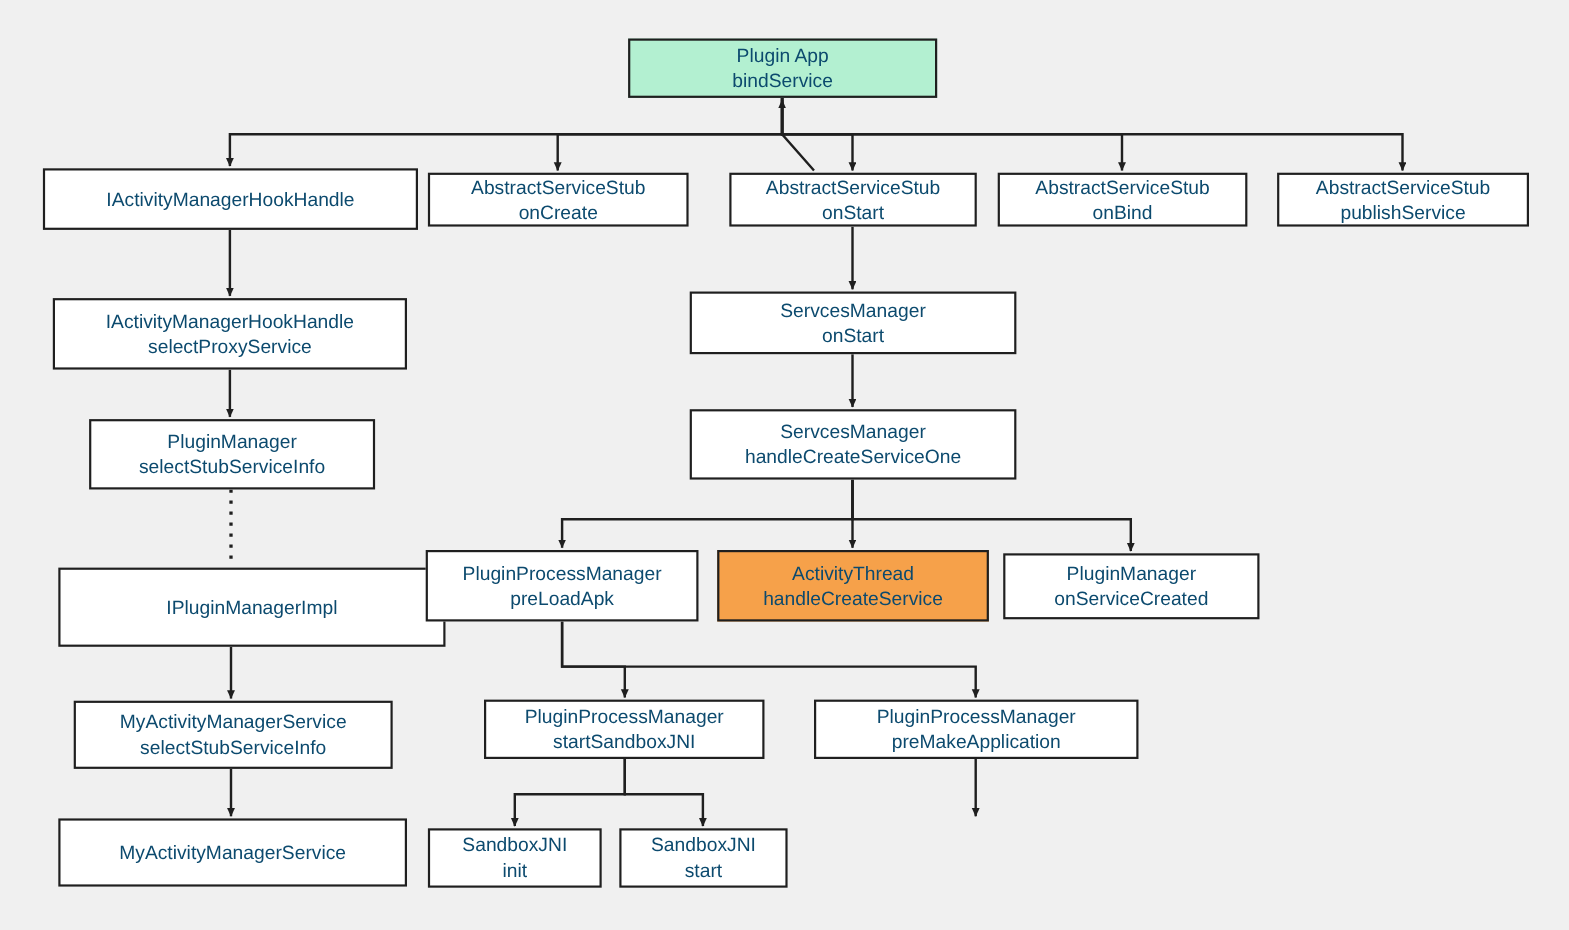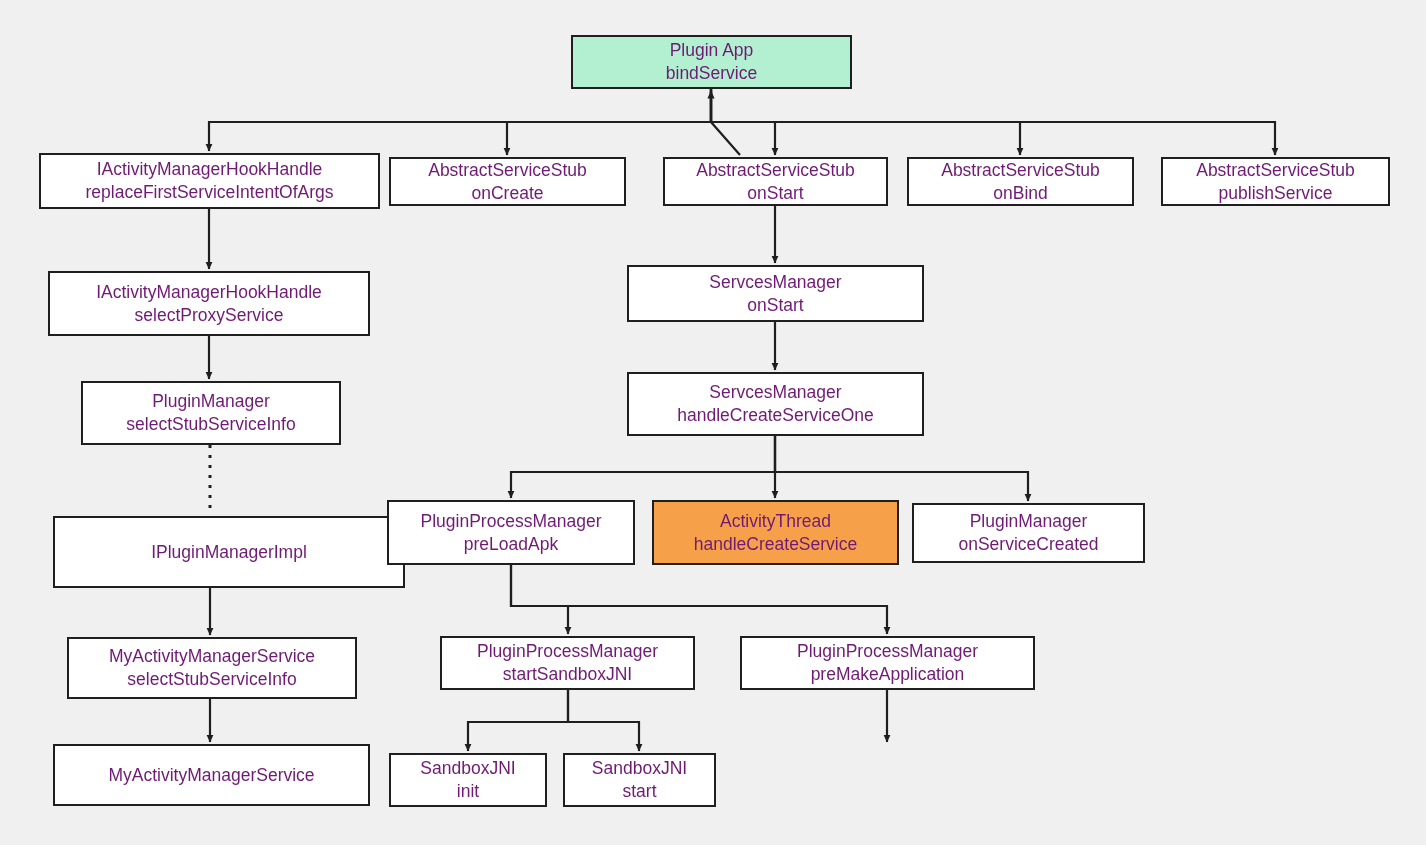--- a/index.html
+++ b/index.html
@@ -26,21 +26,21 @@
   .node {
     position: absolute;
     box-sizing: border-box;
     border: 2px solid #1f1f1f;
     background: #ffffff;
     display: flex;
     flex-direction: column;
     align-items: center;
     justify-content: center;
     text-align: center;
-    color: #701a75;
+    color: #0c4a6e;
     font-size: 17.5px;
     line-height: 1.3;
     z-index: 2;
   }
   .node .line1, .node .line2 {
     display: block;
     white-space: nowrap;
   }
   .node.start {
     background: #b3f0d1;
@@ -93,21 +93,20 @@
 
       <path d="M887,690 L887,742" marker-end="url(#arrow)"></path>
     </g>
   </svg>
 <div class="node start" style="left: 571px; top: 35px; width: 281px; height: 54px;">
       <span class="line1">Plugin App</span>
       <span class="line2">bindService</span>
     </div>
     <div class="node" style="left: 39px; top: 153px; width: 341px; height: 56px;">
       <span class="line1">IActivityManagerHookHandle</span>
-      <span class="line2">replaceFirstServiceIntentOfArgs</span>
     </div>
     <div class="node" style="left: 389px; top: 157px; width: 237px; height: 49px;">
       <span class="line1">AbstractServiceStub</span>
       <span class="line2">onCreate</span>
     </div>
     <div class="node" style="left: 663px; top: 157px; width: 225px; height: 49px;">
       <span class="line1">AbstractServiceStub</span>
       <span class="line2">onStart</span>
     </div>
     <div class="node" style="left: 907px; top: 157px; width: 227px; height: 49px;">

